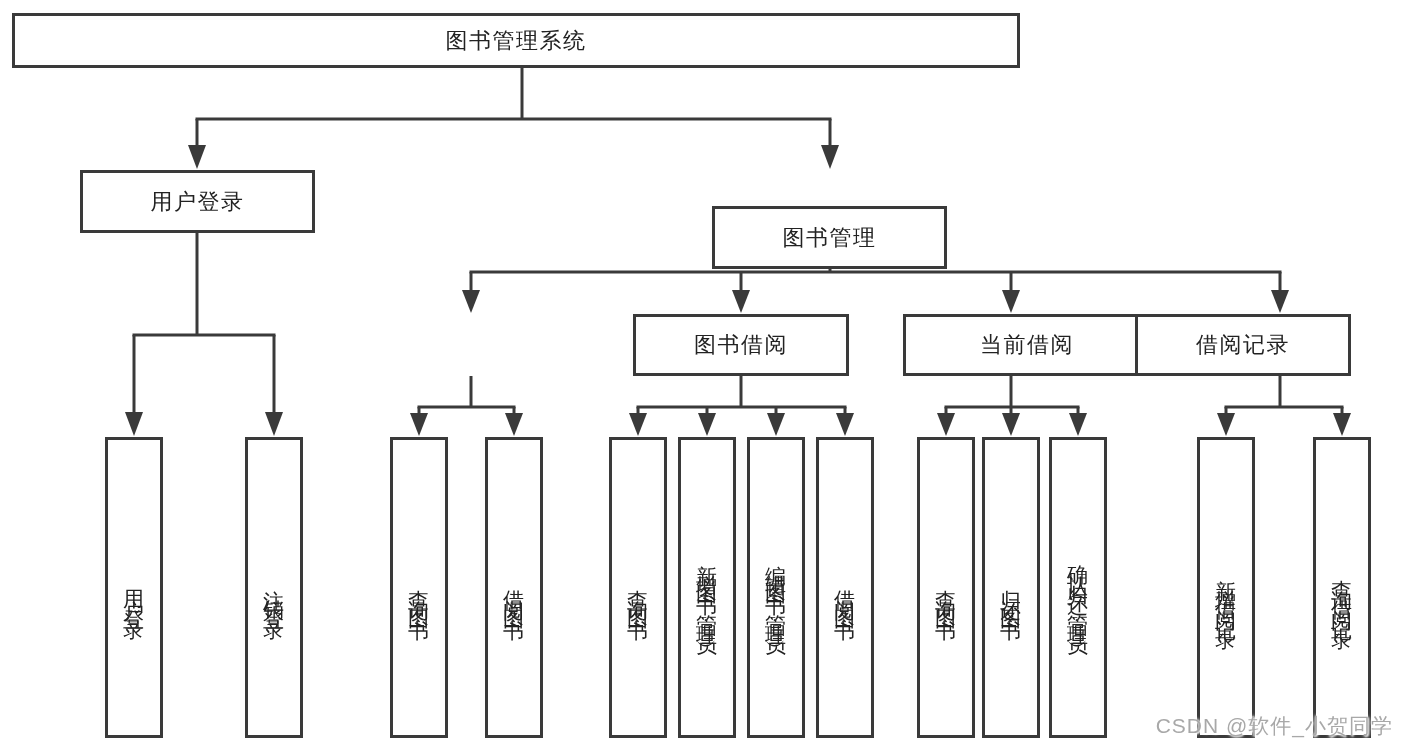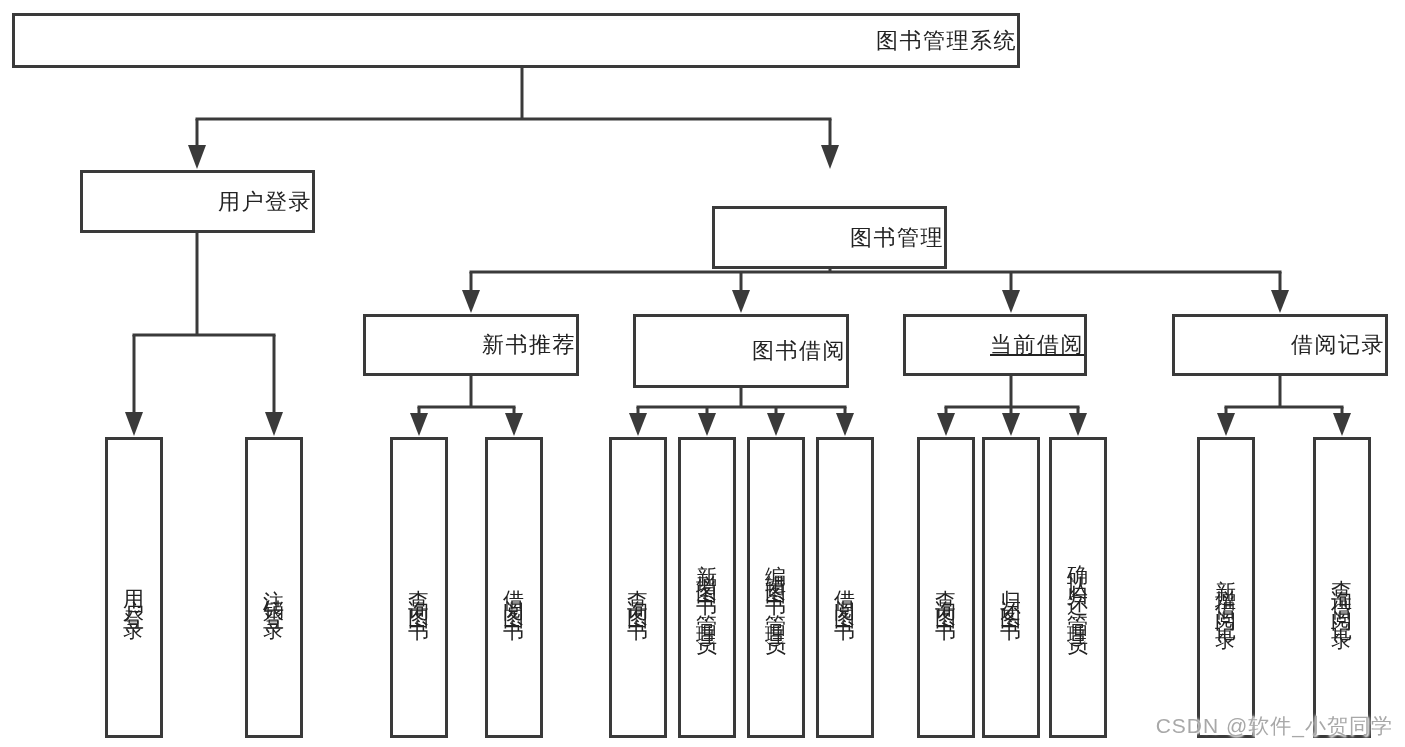--- a/index.html
+++ b/index.html
@@ -18,21 +18,21 @@
     color:var(--text);
     overflow:hidden;
   }
   .connectors{ position:absolute; left:0; top:0; width:1405px; height:747px; }
   .connectors path{ stroke:var(--line); stroke-width:3; fill:none; }
   .connectors polygon{ fill:var(--line); stroke:none; }
   .hbox{
     position:absolute;
     border:3px solid var(--line);
     background:#fff;
-    display:flex; align-items:center; justify-content:flex-end;
+    display:flex; align-items:center; justify-content:center;
     font-size:22px;
     letter-spacing:1.5px;
   }
   .vbox{
     position:absolute;
     top:437px; width:58px; height:301px;
     border:3px solid var(--line);
     background:#fff;
     display:flex; align-items:center; justify-content:center;
   }
@@ -140,30 +140,27 @@
     <span>图书管理系统</span>
   </div>
 
   <div class="hbox" style="left:80px; top:170px; width:235px; height:63px;">
     <span>用户登录</span>
   </div>
   <div class="hbox" style="left:712px; top:170px; width:235px; height:63px;margin-top:36px;">
     <span>图书管理</span>
   </div>
 
-  <div class="hbox" style="left:363px; top:314px; width:216px; height:62px;">
-    <span>新书推荐</span>
-  </div>
-  <div class="hbox" style="left:633px; top:314px; width:216px; height:74px;">
+  <div class="hbox" style="left:633px; top:314px; width:216px; height:62px;">
     <span>图书借阅</span>
   </div>
-  <div class="hbox" style="left:903px; top:314px; width:184px; height:62px;text-decoration:underline;">
+  <div class="hbox" style="left:903px; top:314px; width:248px; height:62px;">
     <span>当前借阅</span>
   </div>
-  <div class="hbox" style="left:1172px; top:314px; width:216px; height:62px;">
+  <div class="hbox" style="left:1135px; top:314px; width:216px; height:62px;">
     <span>借阅记录</span>
   </div>
 
   <div class="vbox" style="left:105px;">
     <span class="vlbl">用户登录</span>
   </div>
   <div class="vbox" style="left:245px;">
     <span class="vlbl">注销登录</span>
   </div>
 

